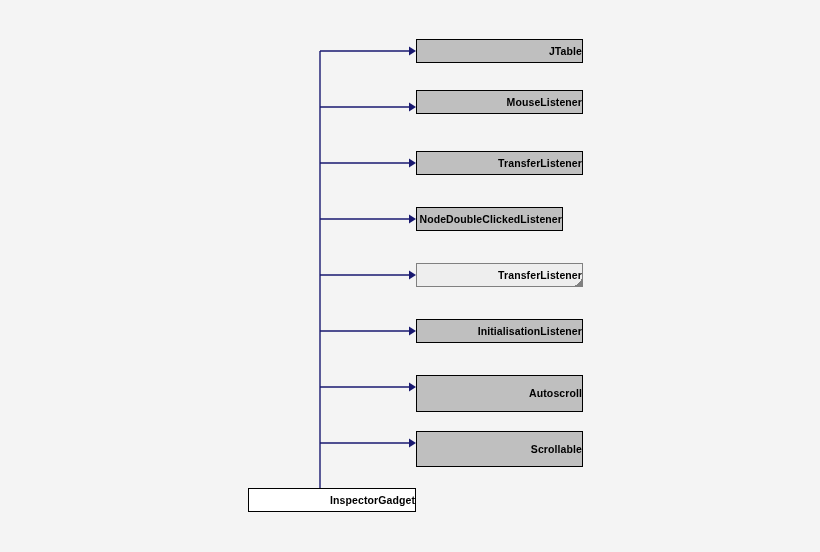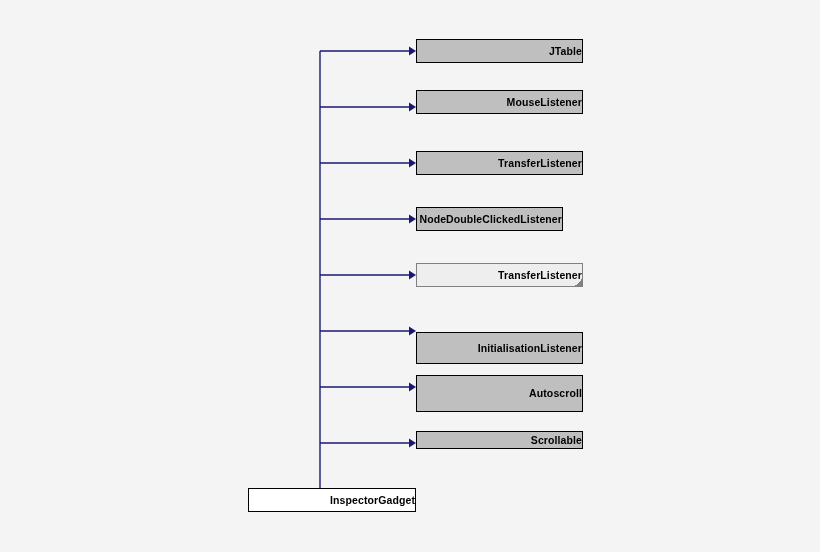--- a/index.html
+++ b/index.html
@@ -125,27 +125,27 @@
       </div>
       <div class="node base" style="left: 416px; top: 151px; width: 167px; height: 24px;">
         <span>TransferListener</span>
       </div>
       <div class="node base" style="left: 416px; top: 207px; width: 147px; height: 24px;">
         <span>NodeDoubleClickedListener</span>
       </div>
       <div class="node collapsed" style="left: 416px; top: 263px; width: 167px; height: 24px;">
         <span>TransferListener</span>
       </div>
-      <div class="node base" style="left: 416px; top: 332px; width: 167px; height: 32px;">
+      <div class="node base" style="left: 416px; top: 319px; width: 167px; height: 24px;">
         <span>InitialisationListener</span>
       </div>
       <div class="node base" style="left: 416px; top: 375px; width: 167px; height: 37px;">
         <span>Autoscroll</span>
       </div>
-      <div class="node base" style="left: 416px; top: 431px; width: 167px; height: 18px;">
+      <div class="node base" style="left: 416px; top: 431px; width: 167px; height: 36px;">
         <span>Scrollable</span>
       </div>
       <div class="node current" style="left: 248px; top: 488px; width: 168px; height: 24px;">
         <span>InspectorGadget</span>
       </div>
     </div>
 
 </div>
 
 </body></html>

